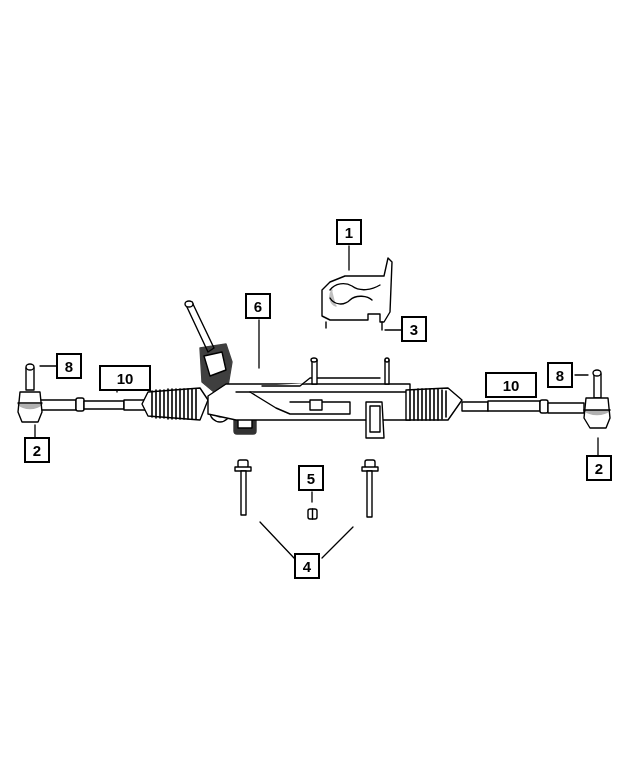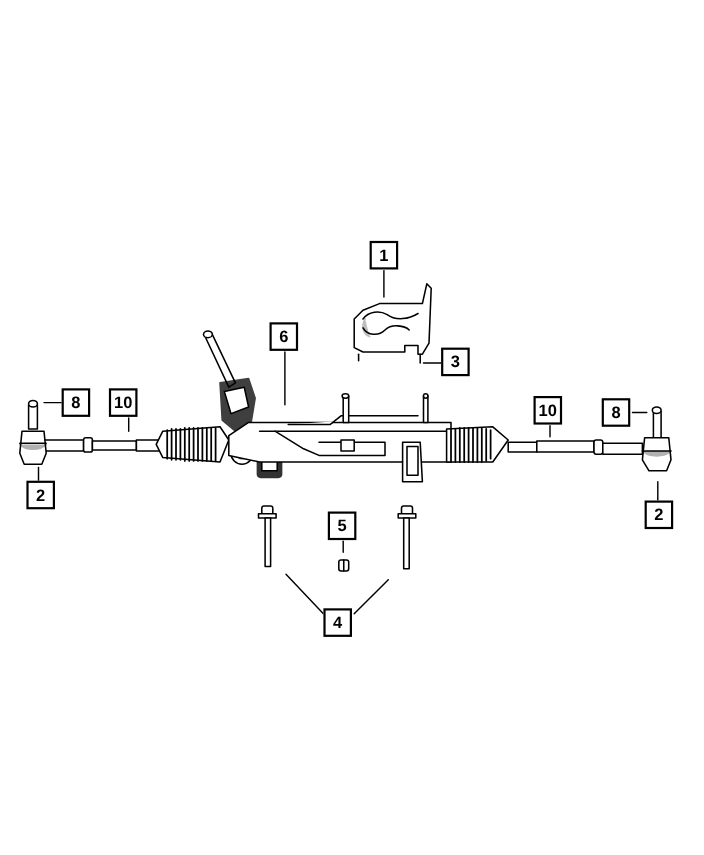--- a/index.html
+++ b/index.html
@@ -5,21 +5,21 @@
   html, body { margin: 0; padding: 0; background: #ffffff; }
   body { width: 640px; height: 777px; position: relative; overflow: hidden; font-family: "Liberation Sans", sans-serif; }
   #stage { position: absolute; left: 0; top: 0; width: 640px; height: 777px; }
   .callout {
     position: absolute; width: 26px; height: 26px;
     border: 2px solid #000; background: #fff; box-sizing: border-box;
     display: flex; align-items: center; justify-content: center;
     font-family: "Liberation Sans", sans-serif; font-weight: bold; font-size: 15px; color: #000;
     cursor: pointer;
   }
-  .callout.wide { width: 26px; }
+  .callout.wide { width: 52px; margin-top: 12px; }
   svg.art { position: absolute; left: 0; top: 0; }
 </style>
 </head>
 <body>
 
 <div id="stage">
 
   <svg class="art" width="640" height="777" viewBox="0 0 640 777" xmlns="http://www.w3.org/2000/svg">
     <g stroke="#000" fill="none" stroke-width="1.4" stroke-linecap="round" stroke-linejoin="round">
 

